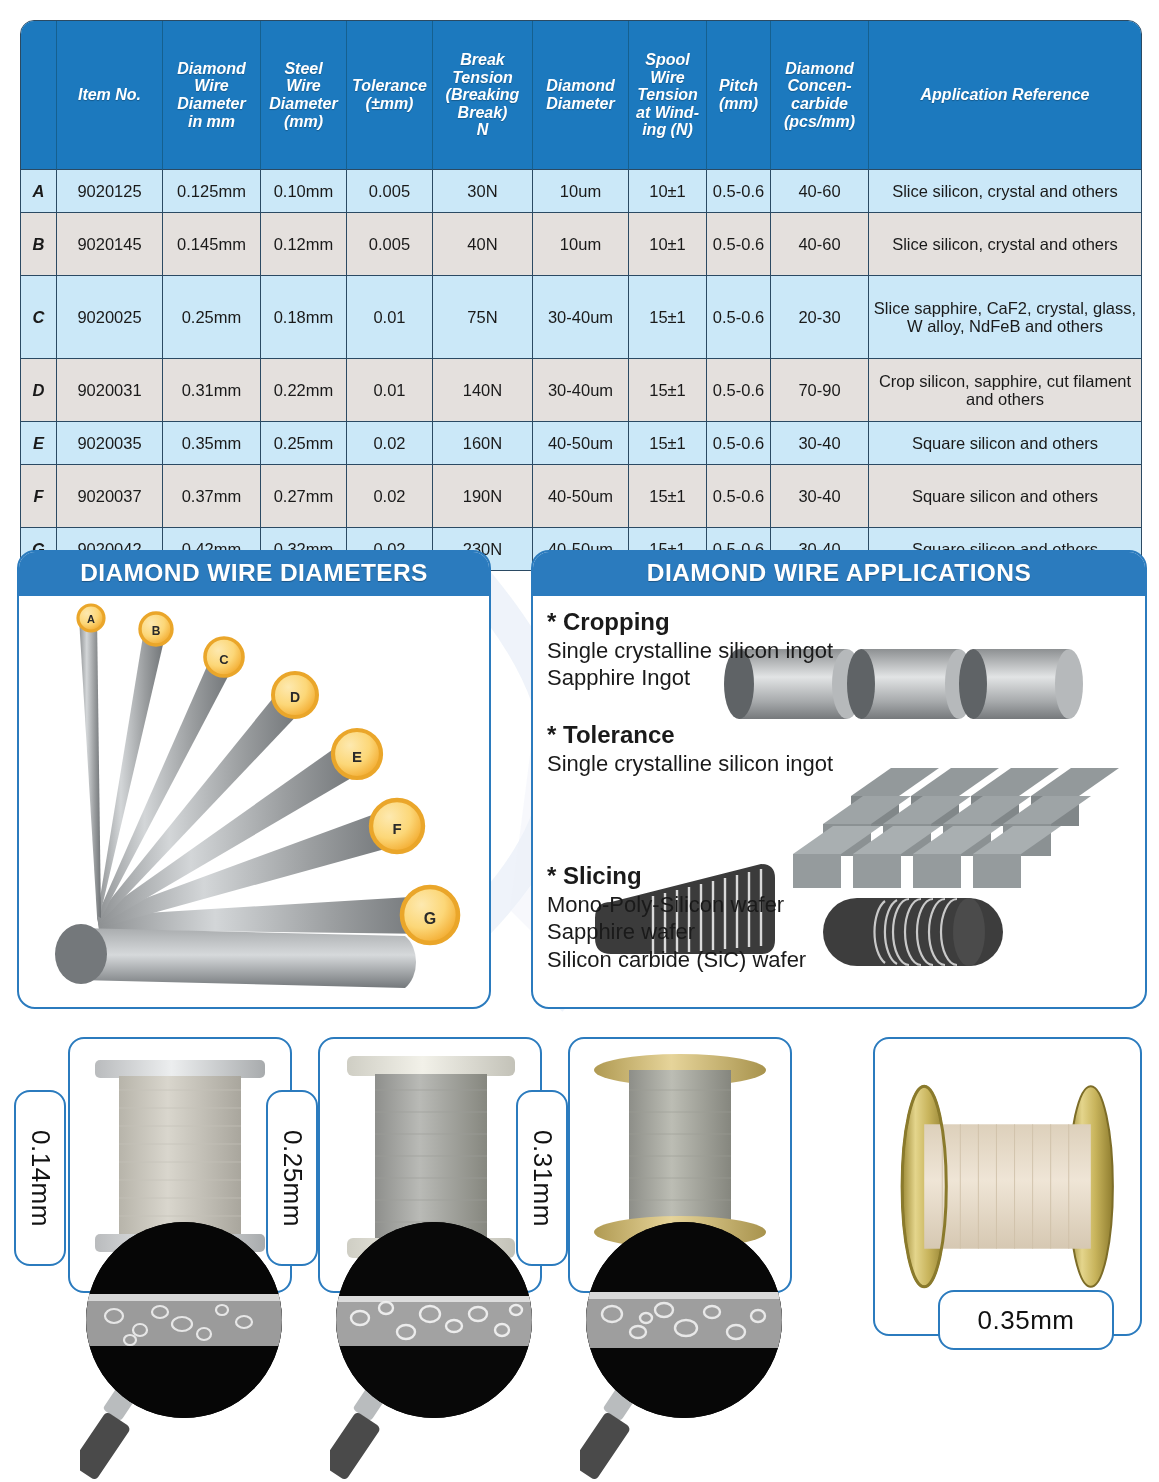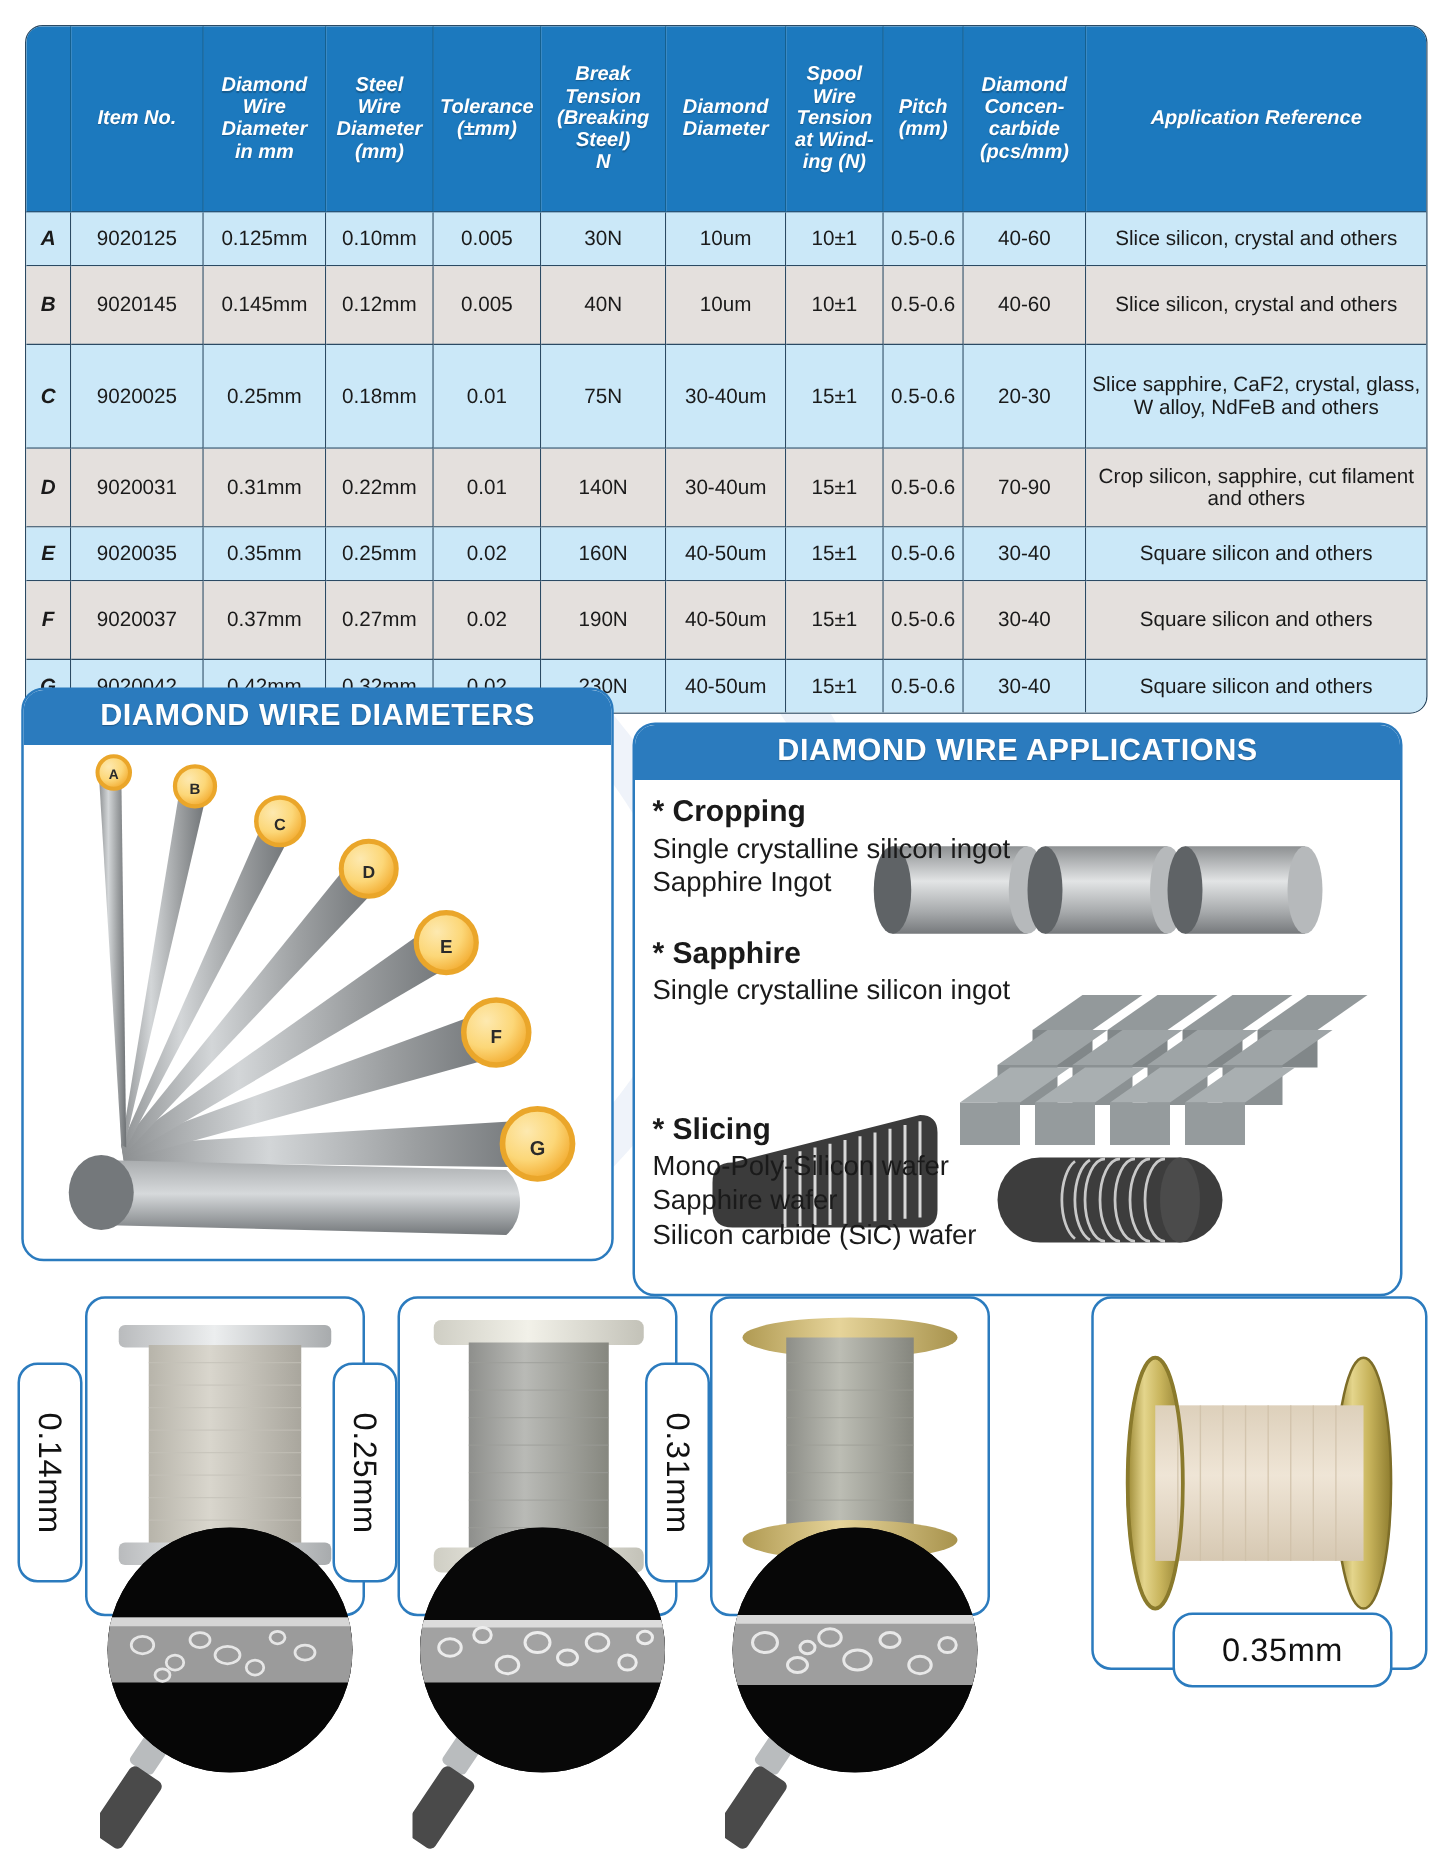--- a/index.html
+++ b/index.html
@@ -37,21 +37,21 @@
   td.appref{font-size:16px;line-height:1.16;padding:4px 8px;}
   .r-tall td{height:76px;}
   .r-med td{height:56px;}
   .r-std td{height:36px;}
 
   
   .panel{position:absolute;border:2.6px solid #2B7BBE;border-radius:18px;background:#fff;overflow:hidden;z-index:2;}
   .panel-head{background:#2B7BBE;color:#fff;font-weight:bold;text-align:center;
     font-size:24.5px;letter-spacing:.4px;padding:7px 0 9px;text-shadow:0 1px 1px rgba(0,0,0,.3);}
   #panel-diameters{left:17px;top:550px;width:470px;height:455px;}
-  #panel-applications{left:506px;top:550px;width:612px;height:455px;margin-top:28px;}
+  #panel-applications{left:531px;top:550px;width:612px;height:455px;}
   .panel-body{position:relative;width:100%;height:100%;}
 
   .app-text{position:absolute;z-index:3;}
   .app-title{font-weight:bold;font-size:24px;margin:0 0 1px 0;}
   .app-line{font-size:22px;line-height:1.24;}
   #app-cropping{left:14px;top:12px;}
   #app-squaring{left:14px;top:125px;}
   #app-slicing{left:14px;top:266px;}
 
   
@@ -122,21 +122,21 @@
           <div>(mm)</div>
         </th>
         <th>
           <div>Tolerance</div>
           <div>(±mm)</div>
         </th>
         <th>
           <div>Break</div>
           <div>Tension</div>
           <div>(Breaking</div>
-          <div>Steel)</div>
+          <div>Break)</div>
           <div>N</div>
         </th>
         <th>
           <div>Diamond</div>
           <div>Diameter</div>
         </th>
         <th>
           <div>Spool</div>
           <div>Wire</div>
           <div>Tension</div>
@@ -426,21 +426,21 @@
       </g>
     </svg>
 
     <div class="app-text" id="app-cropping">
       <div class="app-title">* Cropping</div>
       <div class="app-line">Single crystalline silicon ingot</div>
       <div class="app-line">Sapphire Ingot</div>
     </div>
 
     <div class="app-text" id="app-squaring">
-      <div class="app-title">* Sapphire</div>
+      <div class="app-title">* Tolerance</div>
       <div class="app-line">Single crystalline silicon ingot</div>
     </div>
 
     <div class="app-text" id="app-slicing">
       <div class="app-title">* Slicing</div>
       <div class="app-line">Mono-Poly-Silicon wafer</div>
       <div class="app-line">Sapphire wafer</div>
       <div class="app-line">Silicon carbide (SiC) wafer</div>
     </div>
   </div>

